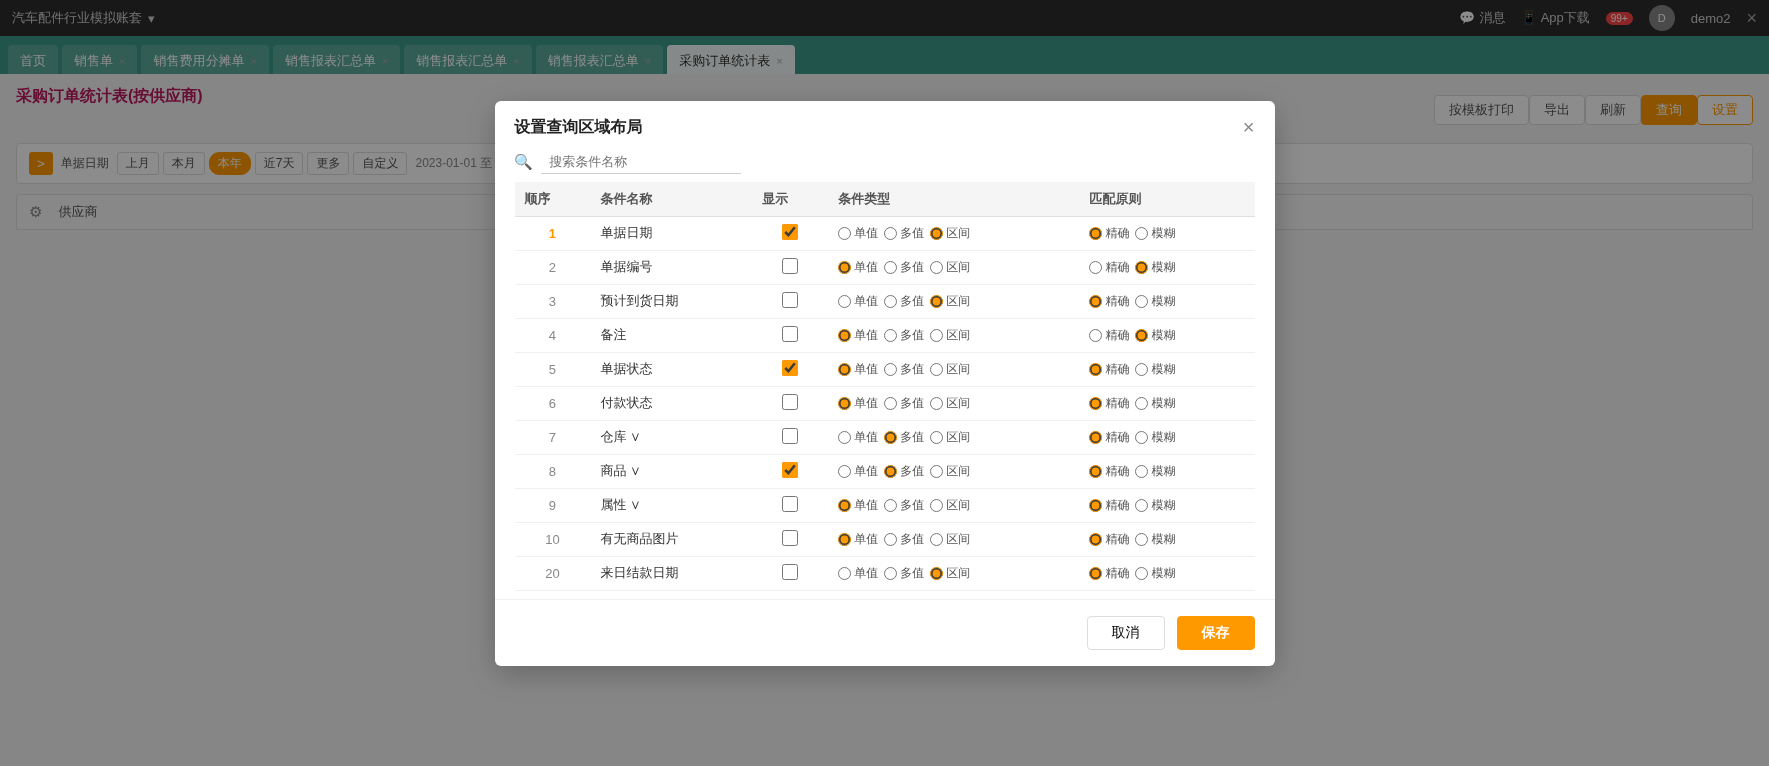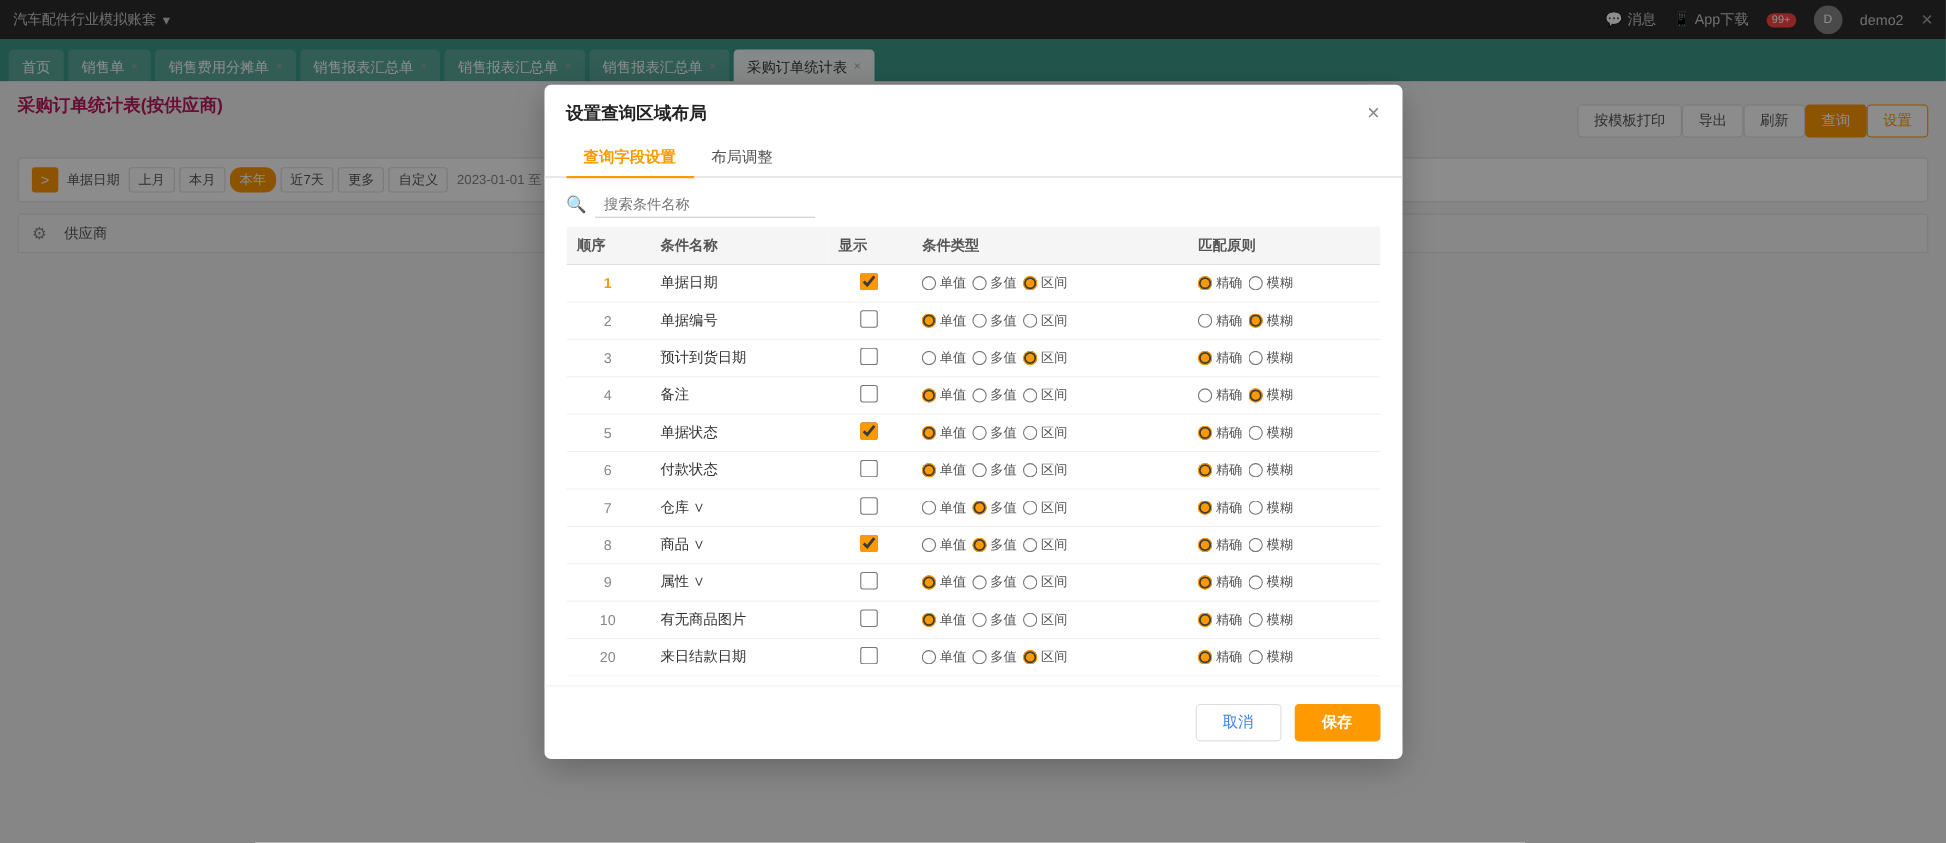--- a/index.html
+++ b/index.html
@@ -189,21 +189,21 @@
       border-top: 1px solid #f0f0f0;
       margin-top: 8px;
     }
     .btn-cancel {
       padding: 7px 24px;
       border: 1px solid #ddd;
       border-radius: 4px;
       background: #fff;
       cursor: pointer;
       font-size: 14px;
-      color: #3b82f6;
+      color: #000000;
       font-family: Liberation Serif, serif;
     }
     .btn-save {
       padding: 7px 24px;
       border: 1px solid #f90;
       border-radius: 4px;
       background: #f90;
       cursor: pointer;
       font-size: 14px;
       color: #fff;
@@ -296,24 +296,20 @@
 </div>
 
 <div class="overlay">
   <div class="dialog">
 
     <div class="dialog-header">
       <span class="dialog-title">设置查询区域布局</span>
       <button class="dialog-close">×</button>
     </div>
 
-    <div class="dialog-tabs">
-      <div class="dialog-tab active">查询字段设置</div>
-      <div class="dialog-tab">布局调整</div>
-    </div>
 
     <div class="dialog-search">
       <span class="search-icon">🔍</span>
       <input type="text" placeholder="搜索条件名称" style="">
     </div>
 
     <div class="dialog-table">
       <table>
         <thead>
           <tr>

